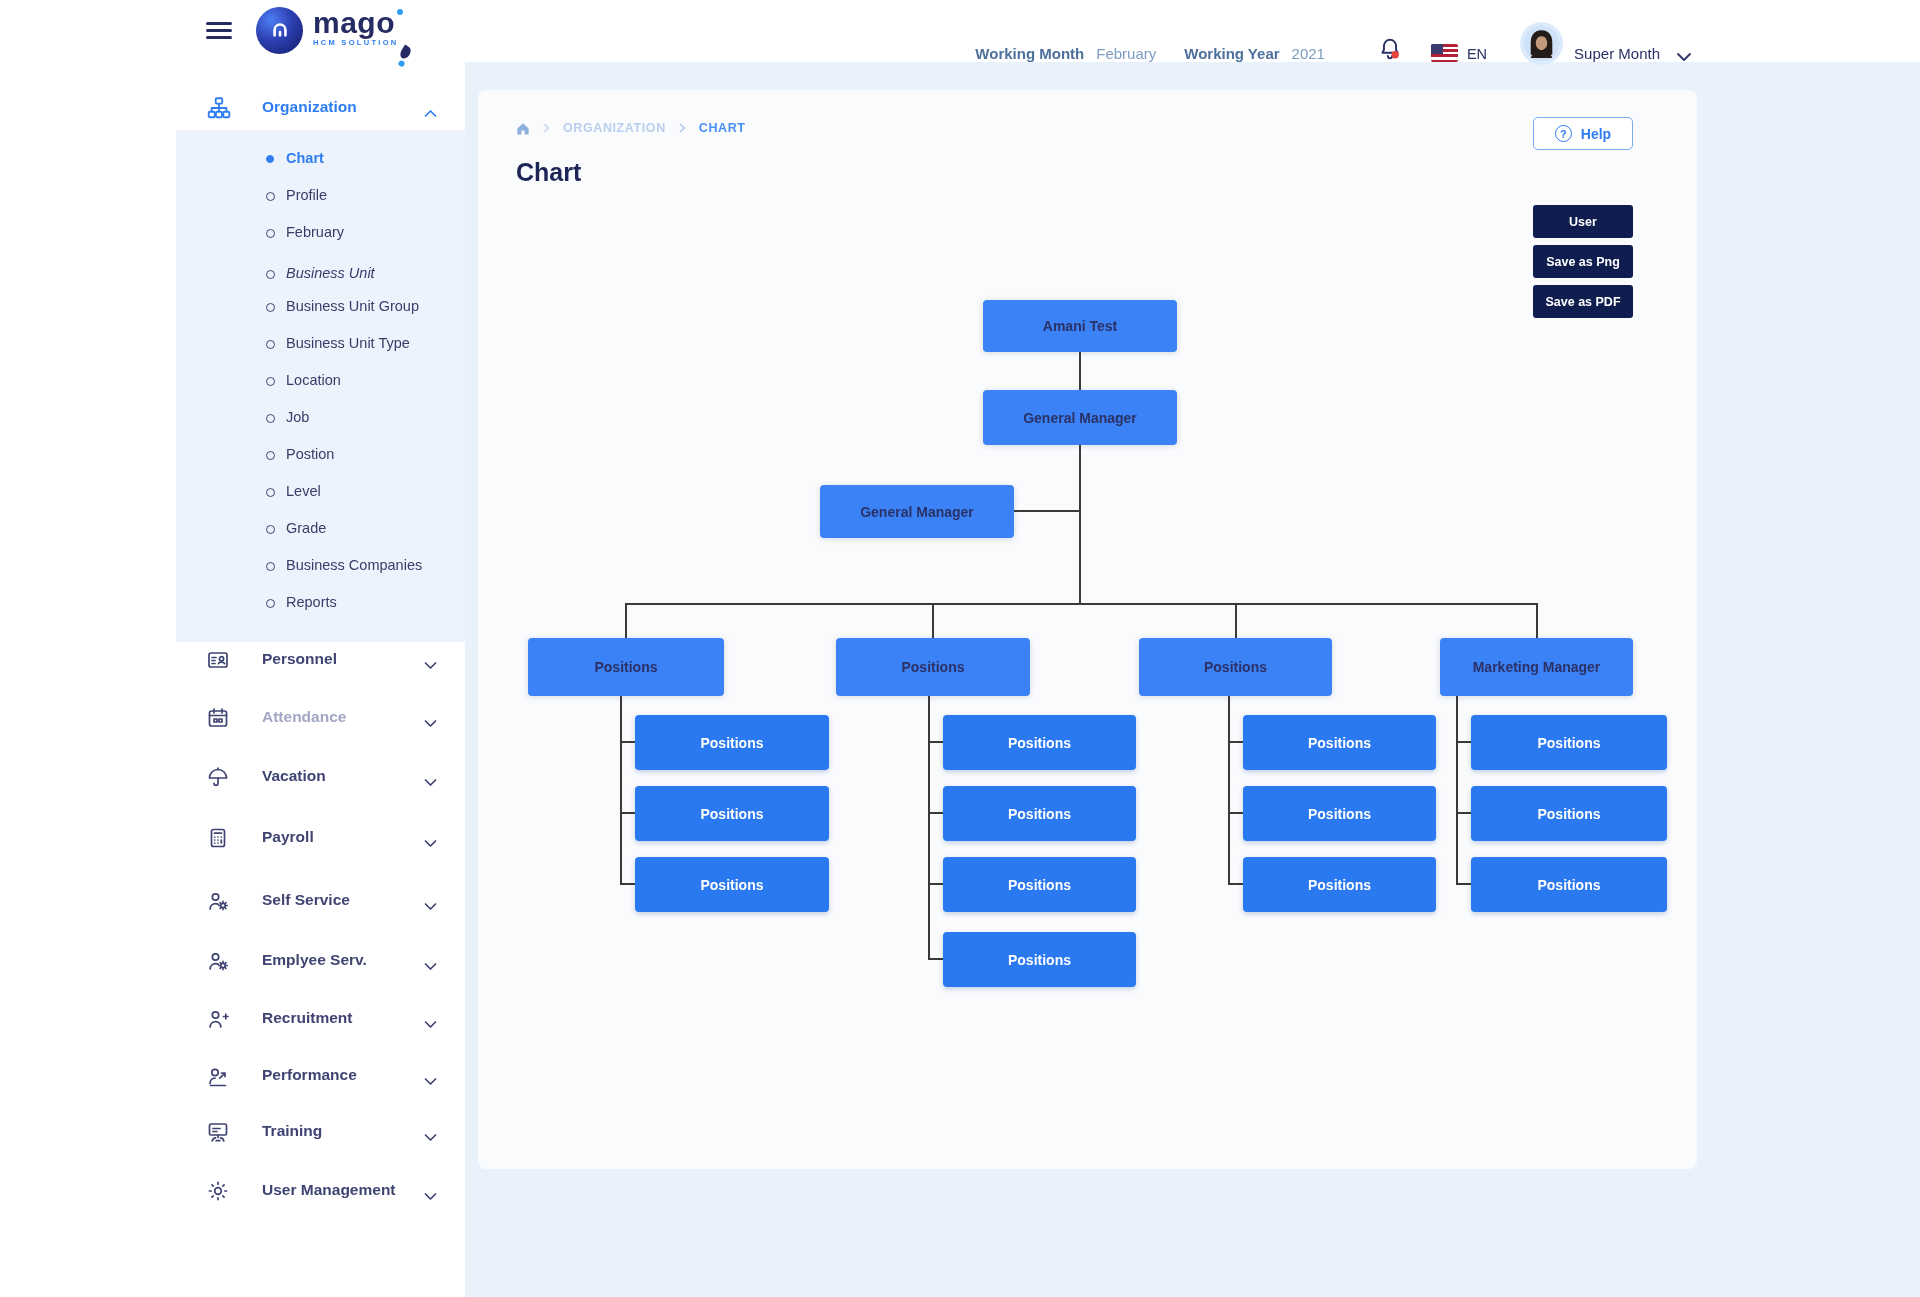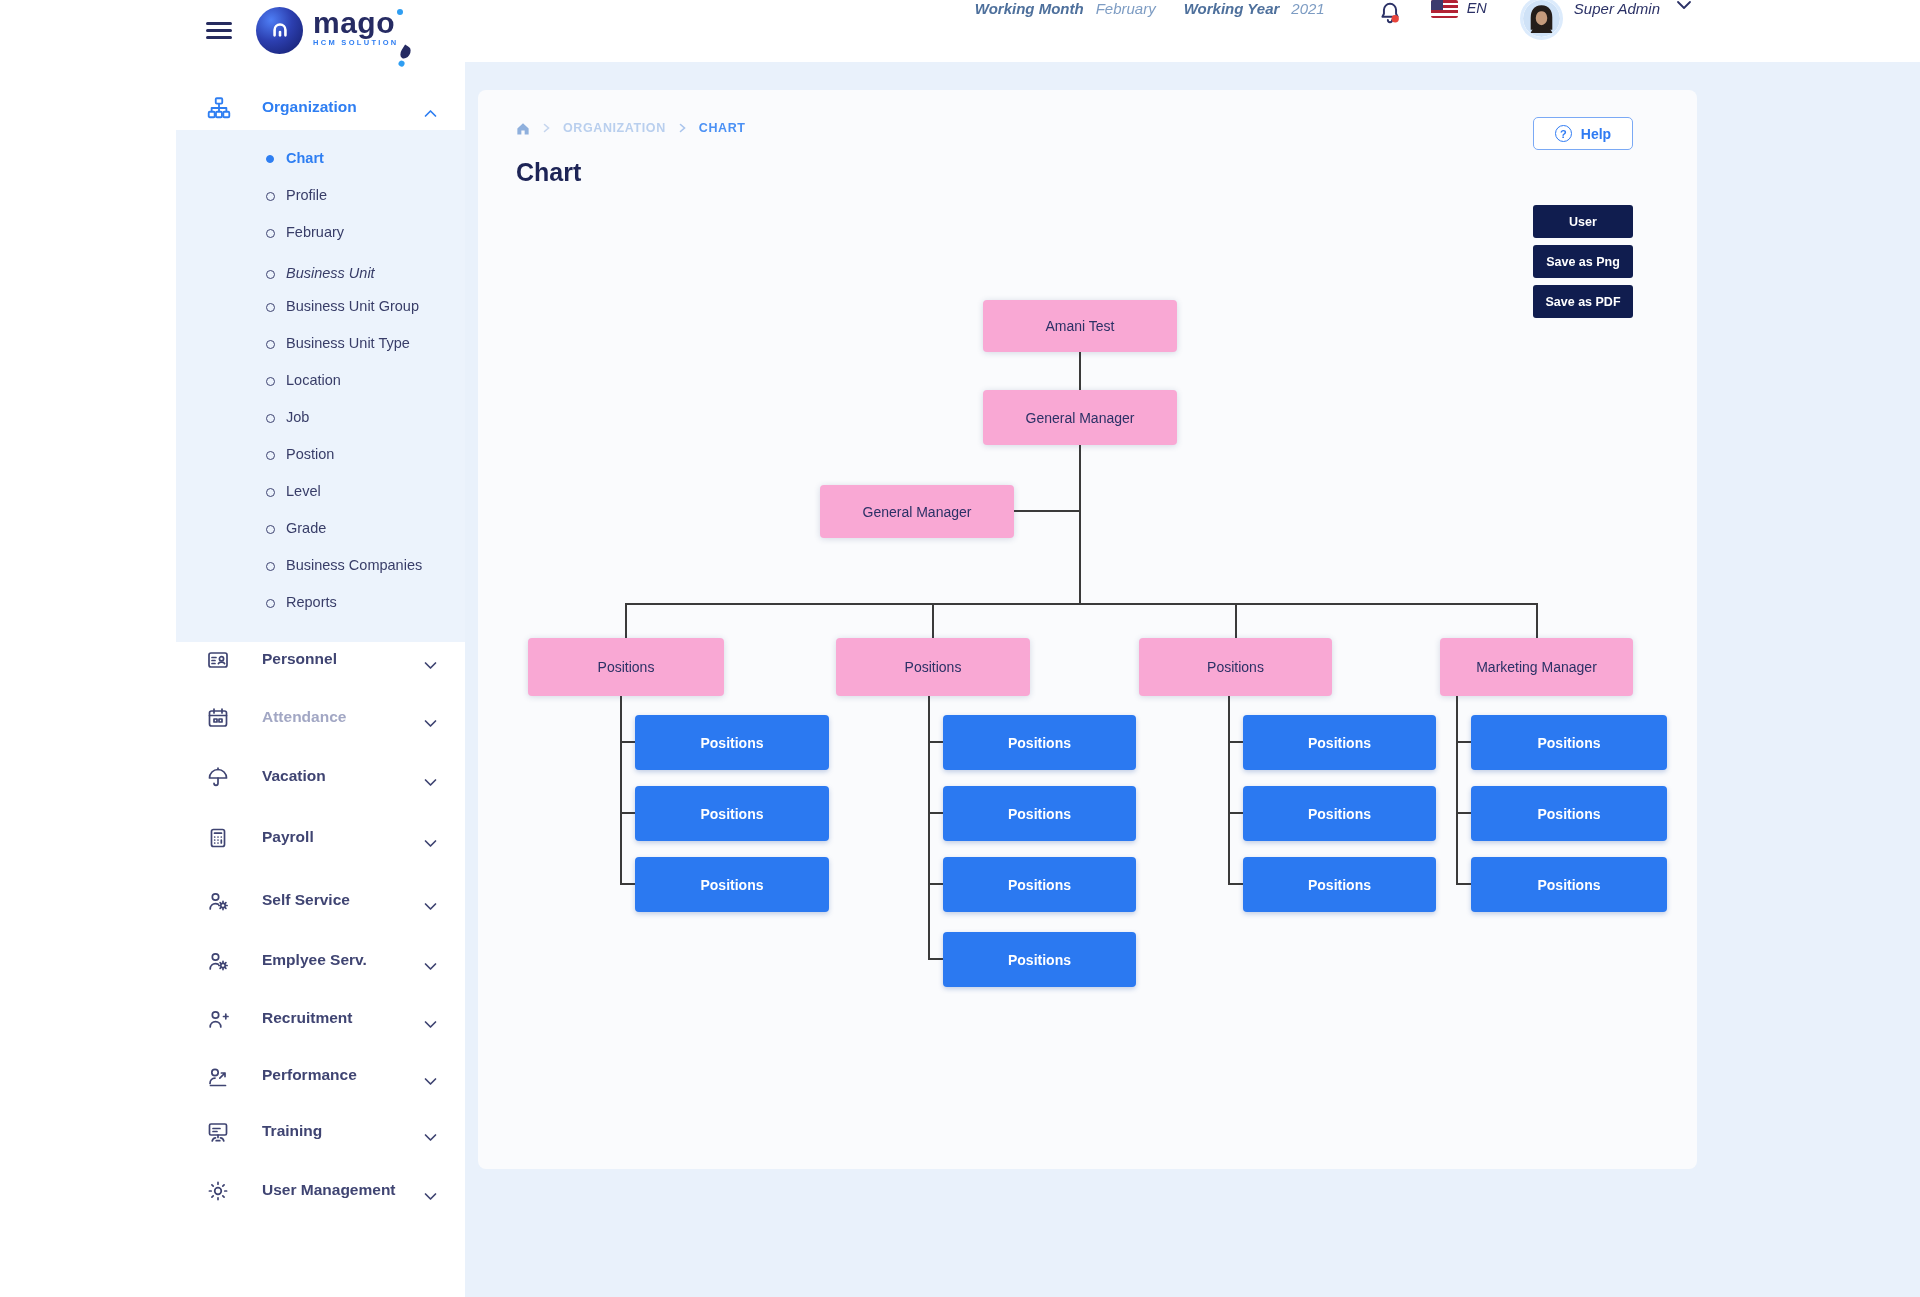--- a/index.html
+++ b/index.html
@@ -16,21 +16,21 @@
       background:radial-gradient(circle at 32% 28%,#4e7ef5 0%,#2c3fb0 45%,#131b66 100%);
       display:flex;align-items:center;justify-content:center;}
   .logo-text{position:relative;margin-left:10px;}
   .logo-word{font-size:30px;font-weight:800;color:#262b63;letter-spacing:.5px;line-height:32px;}
   .logo-sub{display:block;font-size:7.5px;font-weight:700;color:#2f7ef2;letter-spacing:2.3px;margin-top:-1px;}
   .logo-dot{position:absolute;right:-4px;top:2px;width:6px;height:6px;border-radius:50%;background:#2f9ef2;}
   .logo-comma{position:absolute;right:-11px;bottom:-12px;width:9px;height:13px;background:#262b63;
       border-radius:0 60% 60% 60%;transform:rotate(32deg);}
   .logo-comma:after{content:"";position:absolute;left:4px;bottom:-8px;width:6px;height:6px;border-radius:50%;background:#2f9ef2;}
 
-  .hdr-right{position:absolute;right:0;top:0;height:62px;display:flex;align-items:flex-start;font-style:italic;}
+  .hdr-right{position:absolute;right:0;top:0;height:62px;display:flex;align-items:flex-end;}
   .wm-label{font-size:15px;font-weight:700;color:#4e709c;}
   .wm-value{font-size:15px;color:#7d9cc3;margin-left:12px;cursor:pointer;}
   .hdr-gap{width:28px;}
   .bell-wrap{position:relative;width:26px;height:26px;margin-left:52px;cursor:pointer;}
   .flag{width:27px;height:18px;margin-left:28px;border-radius:2px;overflow:hidden;position:relative;cursor:pointer;
       background:repeating-linear-gradient(#b22234 0 2.6px,#ffffff 2.6px 5.2px);}
   .flag:before{content:"";position:absolute;left:0;top:0;width:12px;height:9.5px;background:#3c3b6e;}
   .lang{font-size:14.5px;color:#2b3166;margin-left:9px;cursor:pointer;}
   .avatar{width:37px;height:37px;border-radius:50%;margin-left:36px;overflow:hidden;cursor:pointer;
       box-shadow:0 0 0 3px #dcebfc;}
@@ -79,21 +79,21 @@
 
   .saves{position:absolute;left:1055px;top:115px;width:100px;}
   .save-btn{width:100px;height:33px;margin-bottom:7px;background:#101d4f;color:#ffffff;border:none;
       border-radius:3px;font-size:12.5px;font-weight:600;font-family:"Liberation Sans",sans-serif;cursor:pointer;}
 
   
   .chart{position:absolute;left:0;top:0;width:1219px;height:1079px;}
   .cline{position:absolute;background:#3a3a3a;}
   .node{position:absolute;display:flex;align-items:center;justify-content:center;border-radius:4px;
       font-size:14px;cursor:pointer;text-align:center;}
-  .node-light{background:#f9a8d4;color:#2b3166;font-weight:400;box-shadow:0 1px 6px rgba(40,60,110,.18);}
+  .node-light{background:#3b82f6;color:#2b3166;font-weight:700;box-shadow:0 1px 6px rgba(40,60,110,.18);}
   .node-blue{background:#2b79f1;color:#ffffff;font-weight:600;box-shadow:0 2px 5px rgba(25,70,160,.25);}
 </style>
 </head>
 <body>
 
 <div class="screen">
 
   <div class="topbar">
     <div class="hamburger">
       <span></span>
@@ -131,21 +131,21 @@
       <span class="lang">EN</span>
       <span class="avatar">
         <svg width="37" height="37" viewBox="0 0 36 36">
           <circle cx="18" cy="18" r="18" fill="#cfe2f7"></circle>
           <path d="M18 5c-7.5 0-10.5 5.5-10.5 12v12h21V17C28.5 10.5 25.5 5 18 5z" fill="#241d1a"></path>
           <ellipse cx="18" cy="17.5" rx="5.6" ry="7" fill="#c49a7c"></ellipse>
           <path d="M11.5 14.5c0-4.5 3-7 6.5-7s6.5 2.5 6.5 7c-1.2-2.4-3.2-3.5-6.5-3.5s-5.3 1.1-6.5 3.5z" fill="#241d1a"></path>
           <path d="M7.5 32c2-5.5 6.3-7 10.5-7s8.5 1.5 10.5 7z" fill="#241d1a"></path>
         </svg>
       </span>
-      <span class="username">Super Admin</span>
+      <span class="username">Super Month</span>
       <span class="user-chev">
         <svg width="16" height="10" viewBox="0 0 16 10" fill="none" stroke="#2b3166" stroke-width="1.8" stroke-linecap="round" stroke-linejoin="round">
           <polyline points="2,2 8,8 14,2"></polyline>
         </svg>
       </span>
     </div>
   </div>
 
   <div class="sidebar">
     <div class="submenu-bg"></div>

